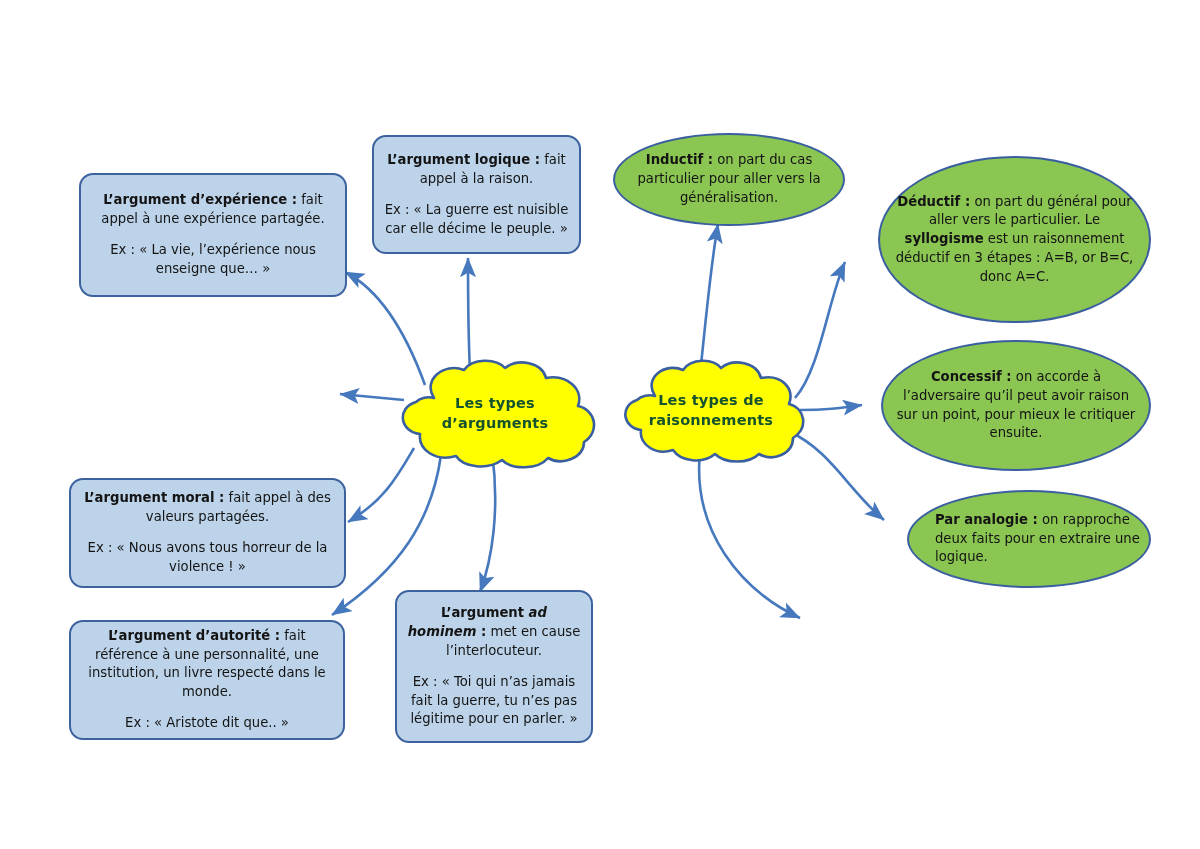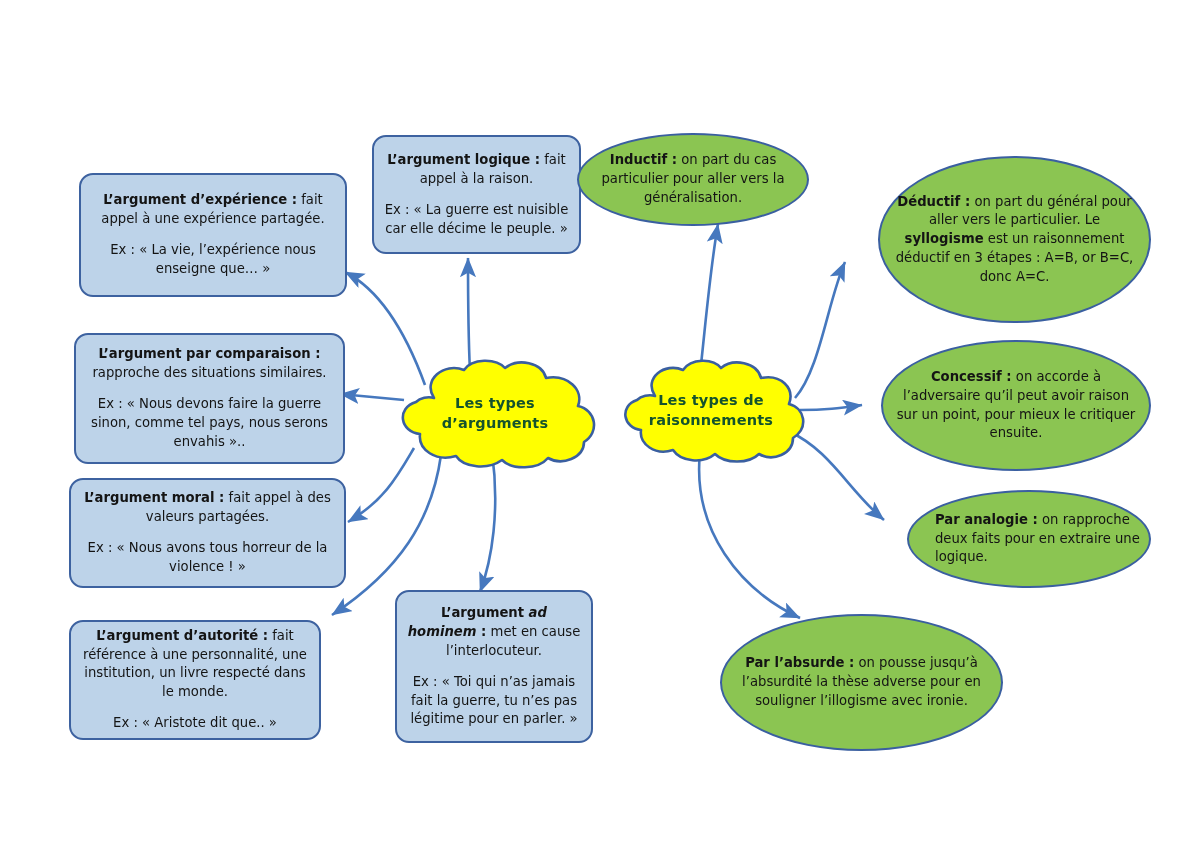--- a/index.html
+++ b/index.html
@@ -135,53 +135,46 @@
   </div>
 
   <div class="node rbox" style="left:358px; top:135px; width:209px; height:119px;">
     <div class="inner">
       <span class="b">L’argument logique :</span><span> fait appel à la raison.</span>
       <span class="gap"></span>
       <span>Ex : « La guerre est nuisible car elle décime le peuple. »</span>
     </div>
   </div>
 
-  <div class="node rbox" style="left:60px; top:333px; width:271px; height:131px;">
-    <div class="inner">
-      <span class="b">L’argument par comparaison :</span><span> rapproche des situations similaires.</span>
-      <span class="gap"></span>
-      <span>Ex : « Nous devons faire la guerre sinon, comme tel pays, nous serons envahis »..</span>
-    </div>
-  </div>
 
   <div class="node rbox" style="left:55px; top:478px; width:277px; height:110px;">
     <div class="inner">
       <span class="b">L’argument moral :</span><span> fait appel à des valeurs partagées.</span>
       <span class="gap"></span>
       <span>Ex : « Nous avons tous horreur de la violence ! »</span>
     </div>
   </div>
 
-  <div class="node rbox" style="left:55px; top:620px; width:252px; height:120px;">
+  <div class="node rbox" style="left:55px; top:620px; width:276px; height:120px;">
     <div class="inner">
       <span class="b">L’argument d’autorité :</span><span> fait référence à une personnalité, une institution, un livre respecté dans le monde.</span>
       <span class="gap"></span>
       <span>Ex : « Aristote dit que.. »</span>
     </div>
   </div>
 
   <div class="node rbox" style="left:381px; top:590px; width:198px; height:153px;">
     <div class="inner">
       <span class="b">L’argument </span><span class="it">ad hominem</span><span class="b"> :</span><span> met en cause l’interlocuteur.</span>
       <span class="gap"></span>
       <span>Ex : « Toi qui n’as jamais fait la guerre, tu n’es pas légitime pour en parler. »</span>
     </div>
   </div>
 
-  <div class="node ellipse" style="left:563px; top:133px; width:232px; height:93px;">
+  <div class="node ellipse" style="left:599px; top:133px; width:232px; height:93px;">
     <div class="inner">
       <span class="b">Inductif :</span><span> on part du cas particulier pour aller vers la généralisation.</span>
     </div>
   </div>
 
   <div class="node ellipse" style="left:864px; top:156px; width:273px; height:167px;">
     <div class="inner">
       <span class="b">Déductif :</span><span> on part du général pour aller vers le particulier. Le </span><span class="b">syllogisme</span><span> est un raisonnement déductif en 3 étapes : A=B, or B=C, donc A=C.</span>
     </div>
   </div>
@@ -191,25 +184,20 @@
       <span class="b">Concessif :</span><span> on accorde à l’adversaire qu’il peut avoir raison sur un point, pour mieux le critiquer ensuite.</span>
     </div>
   </div>
 
   <div class="node ellipse leftalign" style="left:893px; top:490px; width:244px; height:98px;">
     <div class="inner">
       <span class="b">Par analogie :</span><span> on rapproche deux faits pour en extraire une logique.</span>
     </div>
   </div>
 
-  <div class="node ellipse" style="left:706px; top:614px; width:283px; height:137px;">
-    <div class="inner">
-      <span class="b">Par l’absurde :</span><span> on pousse jusqu’à l’absurdité la thèse adverse pour en souligner l’illogisme avec ironie.</span>
-    </div>
-  </div>
 
   <div class="cloud-wrap" style="left:388px; top:358px; width:214px; height:112px;">
     <svg width="214" height="112" viewBox="0 0 214 112" xmlns="http://www.w3.org/2000/svg">
       <path d="M46,40 C34,22 56,4 76,12 C84,0 108,0 117,10 C130,0 154,4 158,20
                C180,16 196,32 190,48 C208,52 212,74 196,84 C196,100 174,108 160,100
                C150,112 124,112 114,102 C100,112 76,110 68,98 C48,104 30,92 32,76
                C12,74 8,50 28,44 C32,40 40,38 46,40 Z" fill="#ffff00" stroke="#3a5fa0" stroke-width="2.6" stroke-linejoin="round"></path>
     </svg>
     <div class="cloud-label">
       <span>

